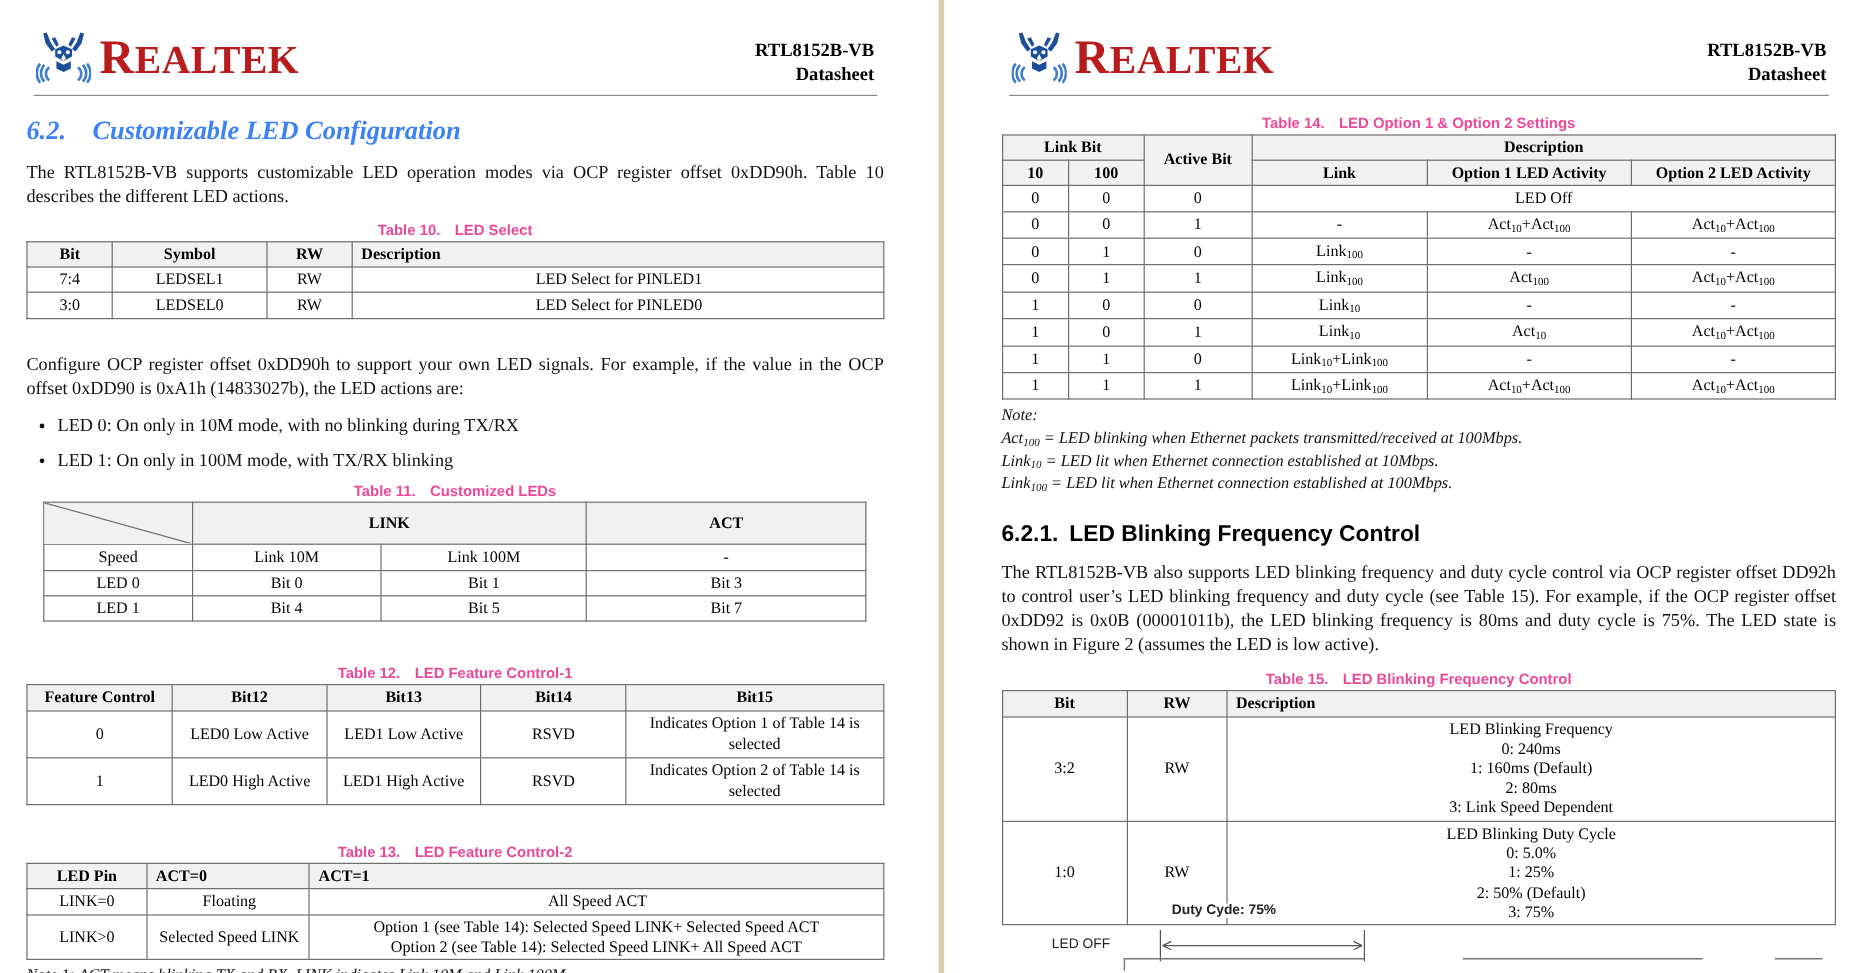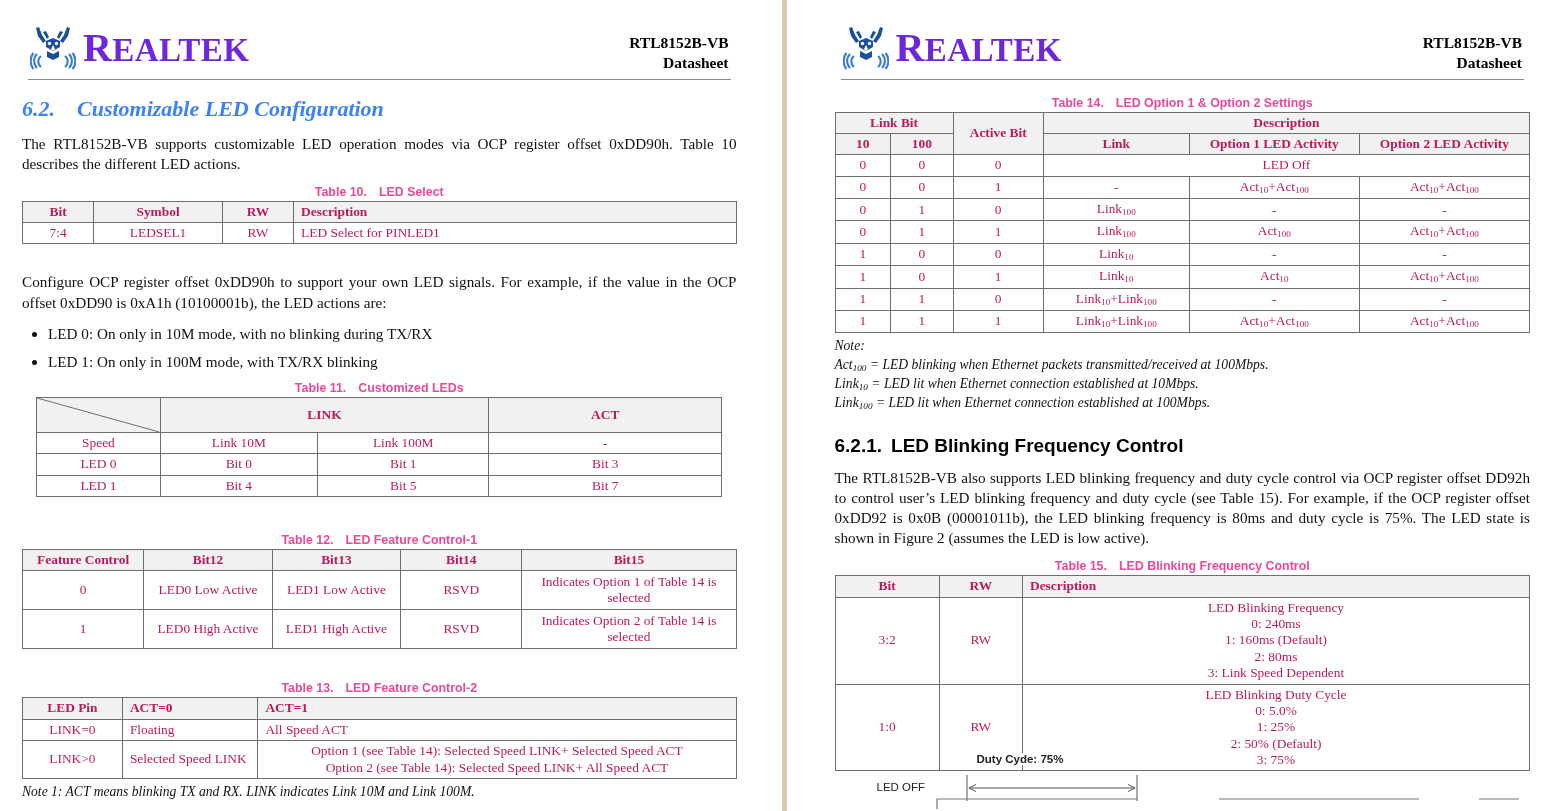--- a/index.html
+++ b/index.html
@@ -48,21 +48,21 @@
   .logo {
     display: flex;
     align-items: center;
     gap: 7px;
   }
   .logo svg { display: block; }
   .logo-word {
     font-family: "Liberation Serif", serif;
     font-weight: bold;
     font-size: 33px;
-    color: #6d28d9;
+    color: #b91c1c;
     letter-spacing: 0.4px;
     line-height: 1;
     text-align: right;
   }
   .logo-word .cap { font-size: 40px; }
   .hdr-right {
     text-align: right;
     font-family: "Liberation Serif", serif;
     font-weight: bold;
     font-size: 15.5px;
@@ -122,36 +122,36 @@
     font-size: 12.4px;
     margin: 0 0 2px 0;
     color: #ec4899;
   }
   .tbl-caption .num { margin-right: 12px; }
 
   table.dt {
     border-collapse: collapse;
     width: 100%;
     font-size: 13.4px;
-    color: #be185d;
+    color: #000000;
     table-layout: fixed;
   }
   table.dt th, table.dt td {
     border: 1px solid #6e6e6e;
     padding: 2px 5px;
     vertical-align: middle;
     line-height: 1.22;
   }
   table.dt th {
     background: #f1f1f1;
     font-weight: bold;
     text-align: center;
   }
   table.dt td { text-align: center; }
-  table.dt td.left { text-align: left; padding-left: 7px; }
+  table.dt td.left { text-align: center; padding-left: 7px; }
   table.dt th.left { text-align: left; padding-left: 7px; }
   table.dt td.tall { height: 34px; }
 
   .diag-cell {
     position: relative;
     background: #fff;
     padding: 0;
     height: 30px;
   }
   .diag-cell svg {
@@ -270,24 +270,30 @@
         <th class="left">Description</th>
       </tr>
         </thead>
       <tbody>
         <tr>
           <td>7:4</td>
           <td>LEDSEL1</td>
           <td>RW</td>
           <td class="left">LED Select for PINLED1</td>
         </tr>
+        <tr>
+          <td>3:0</td>
+          <td>LEDSEL0</td>
+          <td>RW</td>
+          <td class="left">LED Select for PINLED0</td>
+        </tr>
       </tbody>
     </table>
 
-    <p class="body" style="margin-top:28px;">Configure OCP register offset 0xDD90h to support your own LED signals. For example, if the value in the OCP offset 0xDD90 is 0xA1h (10100001b), the LED actions are:</p>
+    <p class="body" style="margin-top:28px;">Configure OCP register offset 0xDD90h to support your own LED signals. For example, if the value in the OCP offset 0xDD90 is 0xA1h (14833027b), the LED actions are:</p>
 
     <ul class="bullets">
       <li>LED 0: On only in 10M mode, with no blinking during TX/RX</li>
       <li>LED 1: On only in 100M mode, with TX/RX blinking</li>
     </ul>
 
     <div class="tbl-caption" style="margin-top:6px;">
       <span class="num">Table 11.</span><span>Customized LEDs</span>
     </div>
     <table class="dt" style="width:96%; margin:0 auto;">

